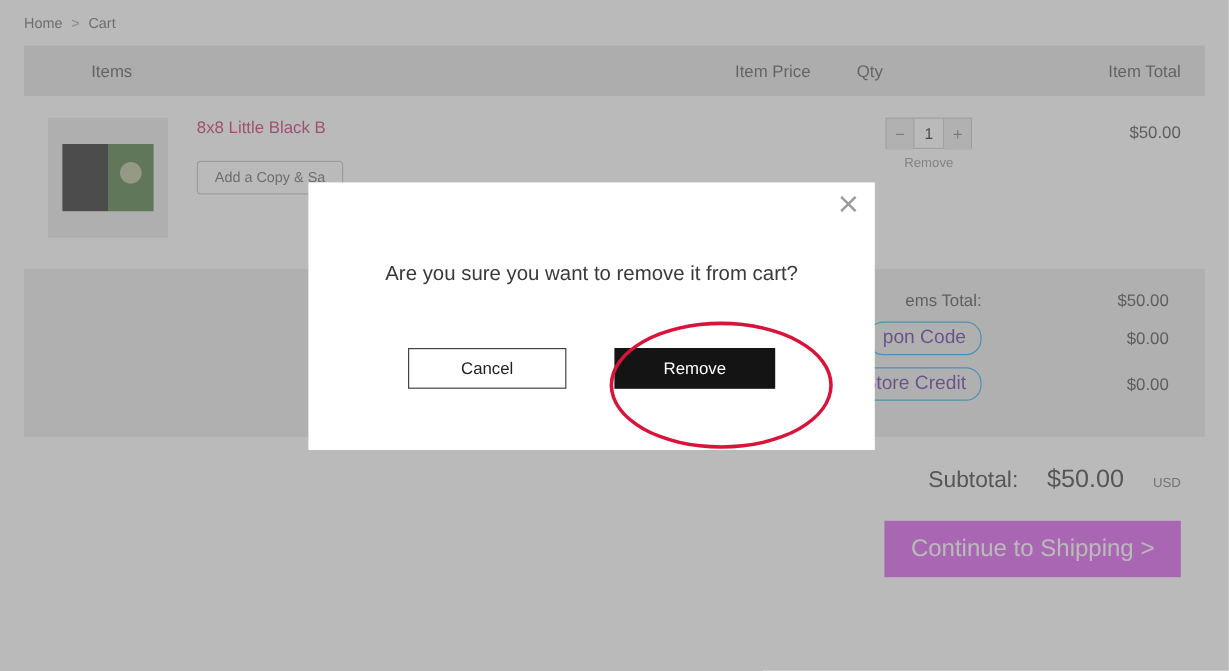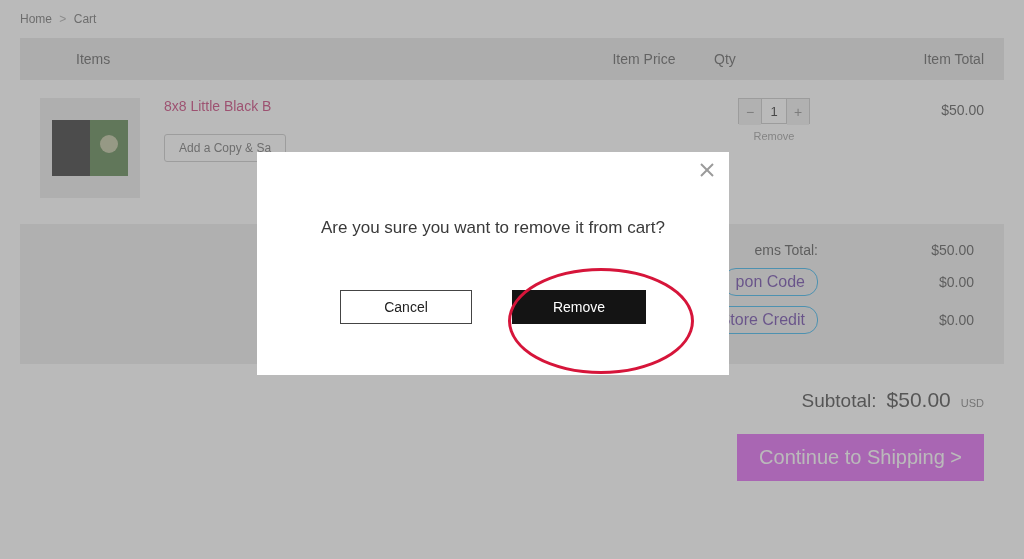--- a/index.html
+++ b/index.html
@@ -44,21 +44,21 @@
   .row-total { width:150px; text-align:right; font-size:14px; color:#333; padding-top:4px;}
 
   
   .summary { background:#e9e9e9; margin: 26px 20px 0 20px; padding: 18px 30px 20px 30px; }
   .summary-row { display:flex; align-items:center; justify-content:flex-end; margin-bottom:10px; font-size:14px; color:#333;gap:36px;}
   .summary-row .label { width:180px; text-align:right; }
   .summary-row .val { width:120px; text-align:right;}
   .pill-btn { border:1px solid #0ea5e9; background:transparent; border-radius:13px; padding:4px 12px; font-size:16px; color:#4c1d95; cursor:pointer; }
 
   
-  .footer-row { display:flex; justify-content:flex-end; align-items:baseline; padding: 24px 40px 0 0; gap:10px;margin-left:30px;}
+  .footer-row { display:flex; justify-content:flex-end; align-items:baseline; padding: 24px 40px 0 0; gap:24px;margin-left:30px;}
   .footer-row .sub-label { font-size:19px; color:#222;}
   .footer-row .sub-amount { font-size:21px; color:#222; font-weight:500;}
   .footer-row .currency { font-size:11px; color:#666; }
   .continue { float:right; margin: 22px 40px 0 0; background:#d946ef; color:#fff; border:none; padding: 12px 22px; font-size:20px; cursor:pointer;}
 
   
   .overlay { position:absolute; inset:0; background:rgba(130,130,130,0.55); }
 
   
   .modal { position:absolute; left:257px; top:152px; width:472px; height:223px; background:#fff; }

